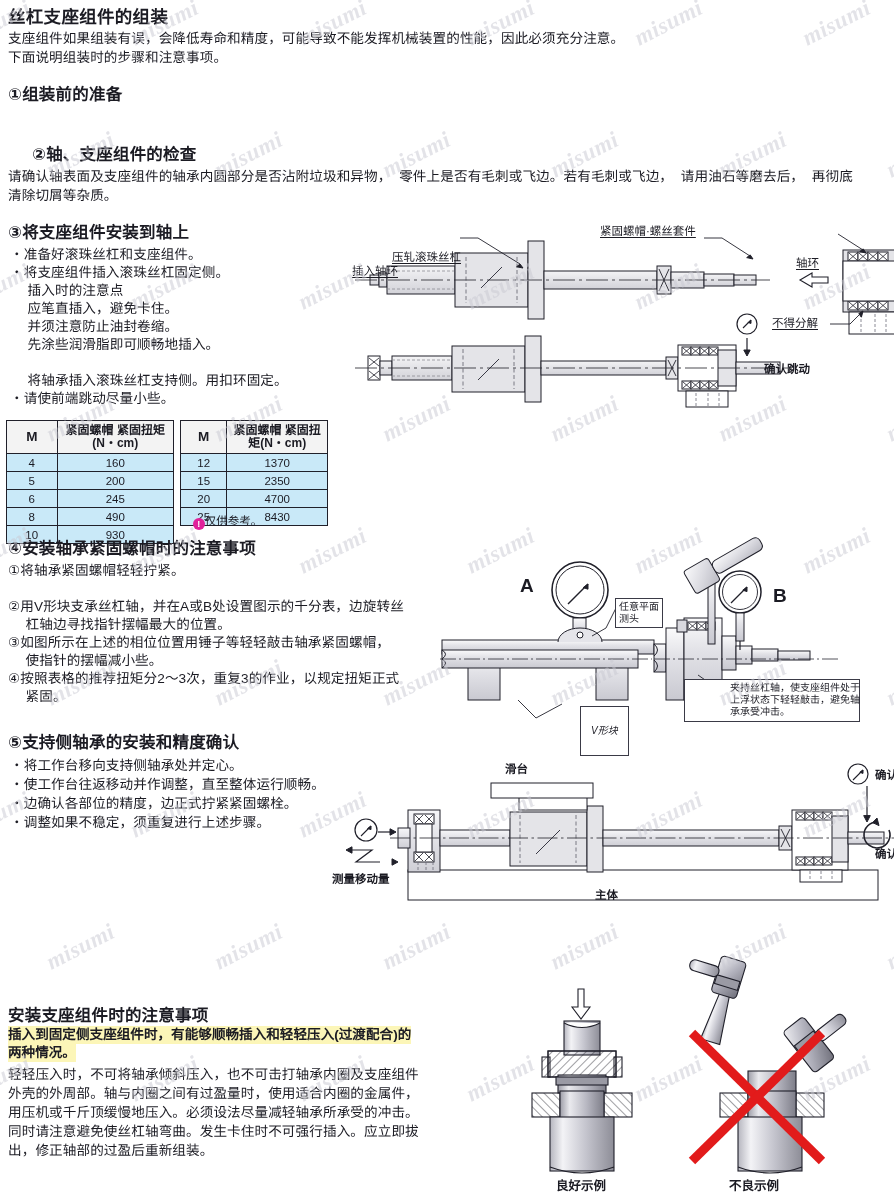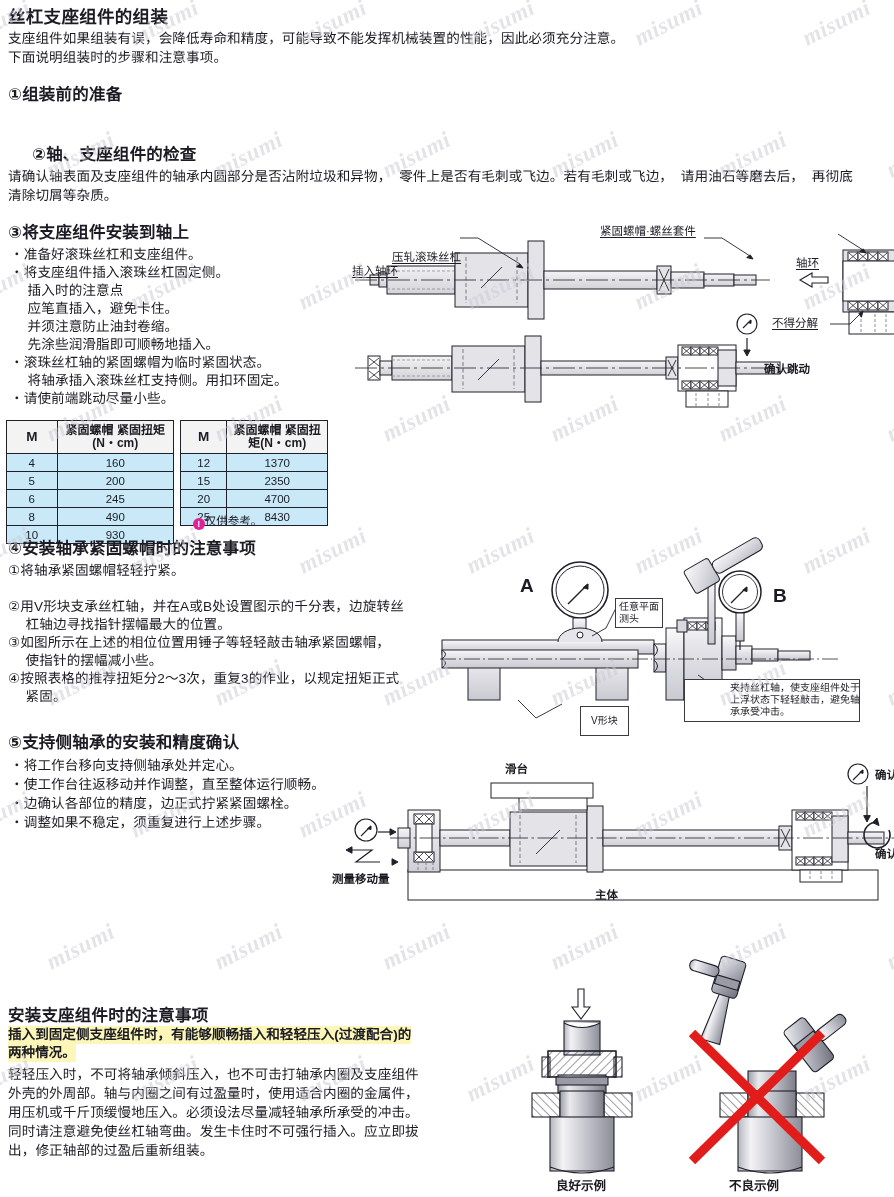--- a/index.html
+++ b/index.html
@@ -132,21 +132,20 @@
   <div class="t p" style="left:8px;top:168px;">请确认轴表面及支座组件的轴承内圆部分是否沾附垃圾和异物，  零件上是否有毛刺或飞边。若有毛刺或飞边，  请用油石等磨去后，  再彻底</div>
   <div class="t p" style="left:8px;top:187px;">清除切屑等杂质。</div>
 
   <div class="t h2" style="left:8px;top:222px;">③将支座组件安装到轴上</div>
   <div class="t p" style="left:10px;top:246px;">・准备好滚珠丝杠和支座组件。</div>
   <div class="t p" style="left:10px;top:264px;">・将支座组件插入滚珠丝杠固定侧。</div>
   <div class="t p" style="left:10px;top:282px;">　 插入时的注意点</div>
   <div class="t p" style="left:10px;top:300px;">　 应笔直插入，避免卡住。</div>
   <div class="t p" style="left:10px;top:318px;">　 并须注意防止油封卷缩。</div>
   <div class="t p" style="left:10px;top:336px;">　 先涂些润滑脂即可顺畅地插入。</div>
-  <div class="t p" style="left:10px;top:354px;">・滚珠丝杠轴的紧固螺帽为临时紧固状态。</div>
   <div class="t p" style="left:10px;top:372px;">　 将轴承插入滚珠丝杠支持侧。用扣环固定。</div>
   <div class="t p" style="left:10px;top:390px;">・请使前端跳动尽量小些。</div>
 
   <table class="tbl" style="left:6px;top:420px;width:168px;">
     <thead>
       <tr>
         <th style="width:48px;">M</th>
         <th class="hdr2" style="width:118px;"><span>紧固螺帽
 紧固扭矩(N・cm)</span></th>
       </tr>
@@ -458,21 +457,21 @@
 
         <path d="M96 186 L78 168" stroke="#20202a" stroke-width=".9"></path>
         <path d="M96 186 L122 172" stroke="#20202a" stroke-width=".9"></path>
       </g>
     </svg>
 
     <div class="cal-lbl" style="left:80px;top:43px;font-size:19px;font-weight:700;">A</div>
     <div class="cal-lbl" style="left:333px;top:53px;font-size:19px;font-weight:700;">B</div>
     <div class="box-lbl" style="left:175px;top:66px;">任意平面
 测头</div>
-    <div class="box-lbl" style="left:140px;top:174px;padding:8px 10px;">V形块</div>
+    <div class="box-lbl" style="left:140px;top:174px;padding:18px 10px;font-style:italic;">V形块</div>
     <div class="box-lbl" style="left:244px;top:147px;width:126px;padding-left:45px;">夹持丝杠轴，使支座组件处于
 上浮状态下轻轻敲击，避免轴
 承承受冲击。</div>
   </div>
 
   <div class="fig" style="left:330px;top:752px;width:564px;height:150px;">
     <svg width="564" height="150" viewBox="0 0 564 150" aria-hidden="true">
       <defs>
         <linearGradient id="gm3" x1="0" y1="0" x2="0" y2="1">
           <stop offset="0" stop-color="#f7f7f9"></stop>

